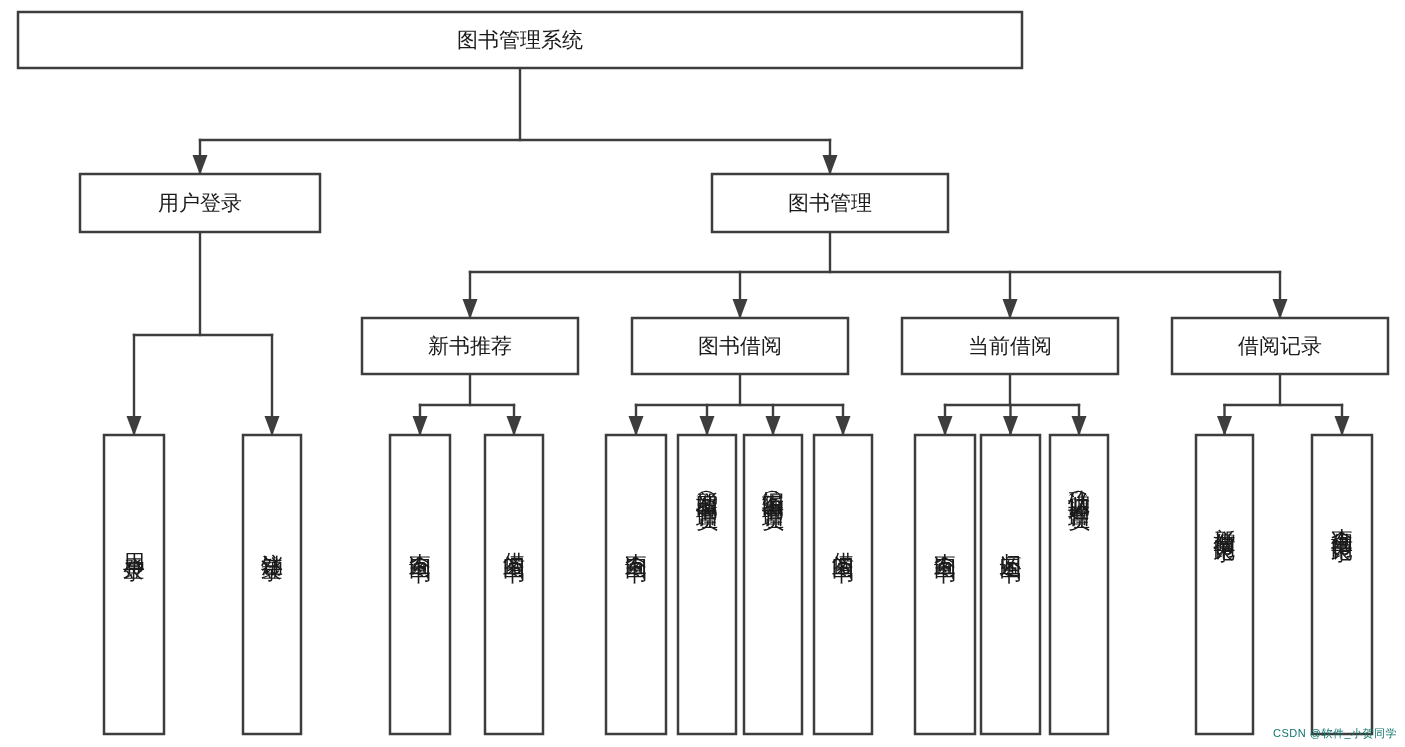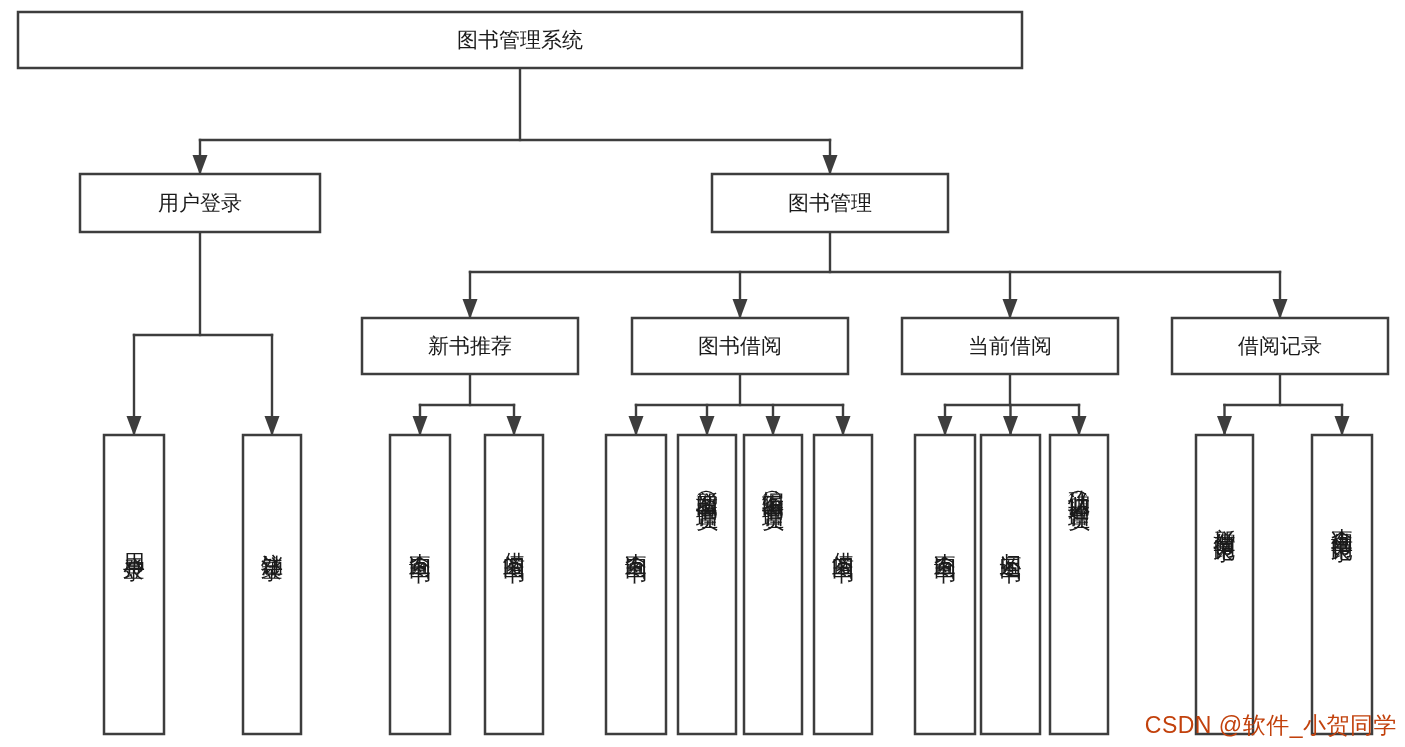--- a/index.html
+++ b/index.html
@@ -64,22 +64,22 @@
     line-height: 1;
     letter-spacing: 3px;
     color: #1a1a1a;
     white-space: nowrap;
   }
   .watermark {
     position: absolute;
     right: 8px;
     bottom: 6px;
     font-family: "Liberation Sans", "DejaVu Sans", sans-serif;
-    font-size: 23px;
-    color: #c2410c;
+    font-size: 11px;
+    color: #0f766e;
     letter-spacing: 0.5px;
     white-space: nowrap;
   }
 </style>
 </head>
 <body>
 
 <div id="diagram-root">
   <svg class="diagram-canvas" viewBox="0 0 1405 747">
     <g id="connectors-layer">

